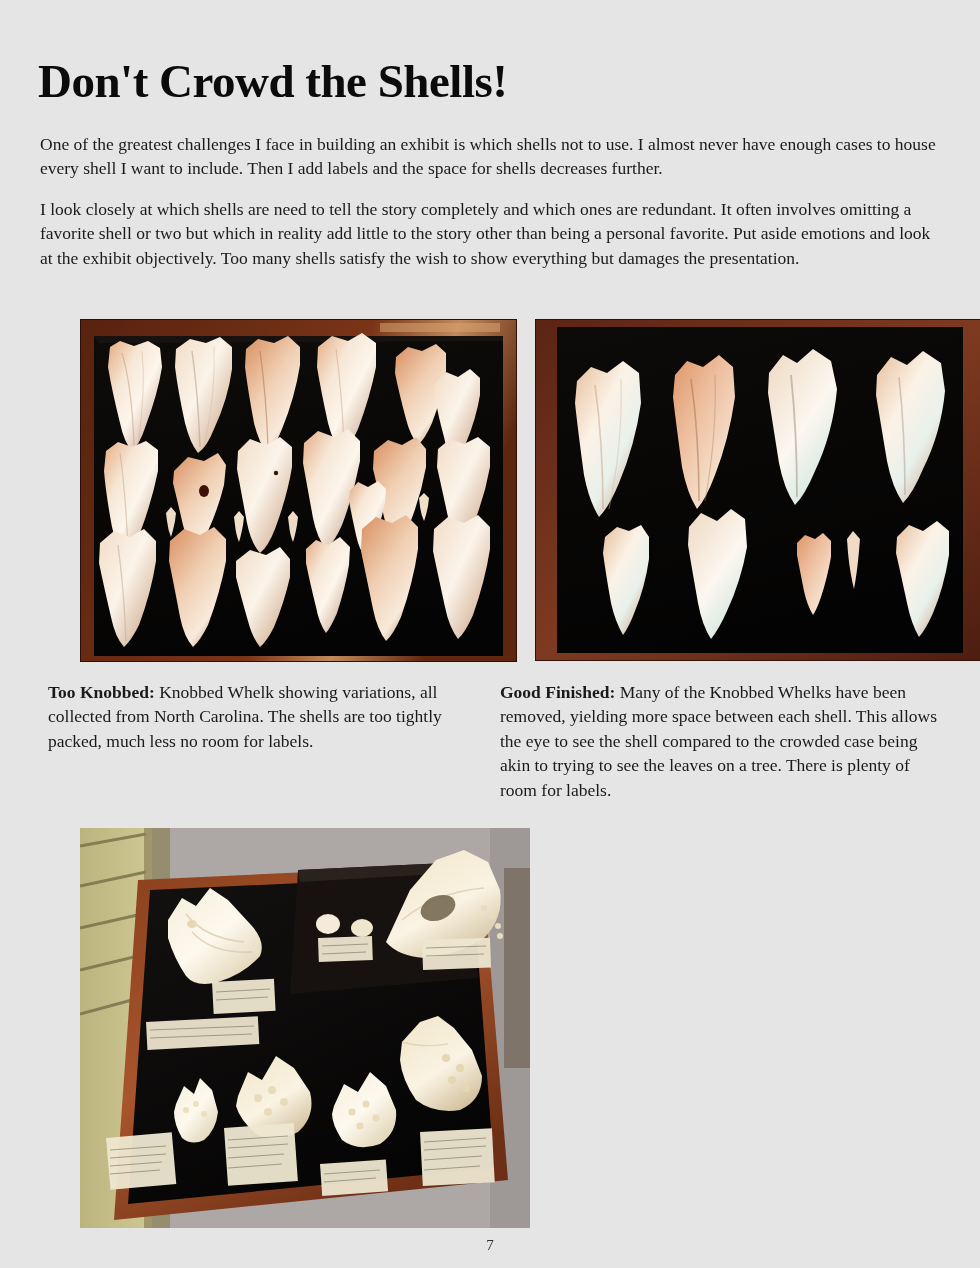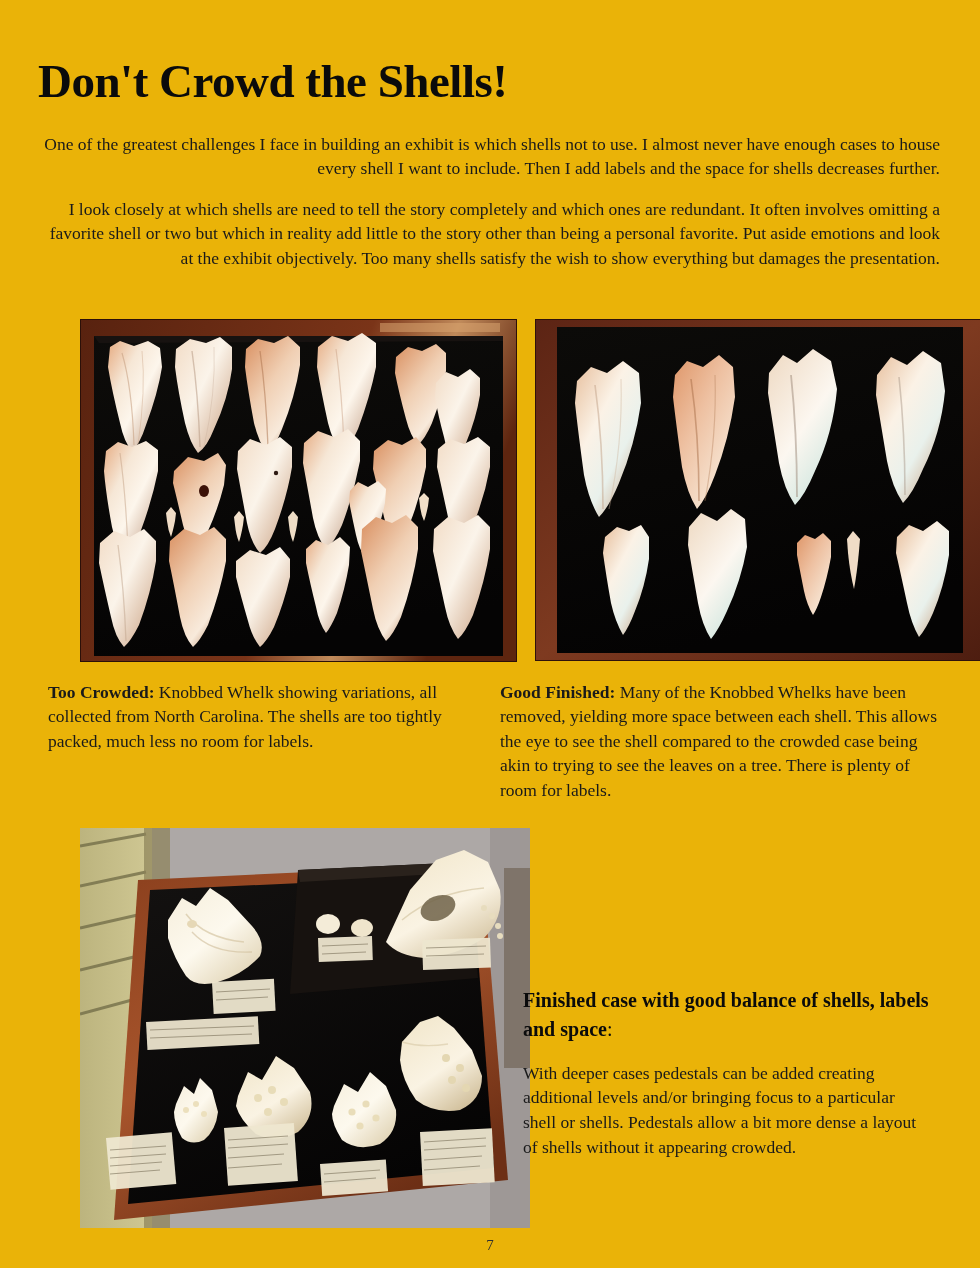--- a/index.html
+++ b/index.html
@@ -11,21 +11,21 @@
     width: 980px;
     height: 1268px;
     position: relative;
     font-family: "Liberation Serif", "DejaVu Serif", serif;
     color: #111111;
     overflow: hidden;
   }
   .page {
     position: absolute;
     inset: 0;
-    background: #eab308;
+    background: #e5e5e5;
   }
 
   
   .title {
     position: absolute;
     left: 38px;
     top: 26px;
     font-size: 47px;
     font-weight: bold;
     letter-spacing: -0.5px;
@@ -35,21 +35,21 @@
   }
 
   
   .intro {
     position: absolute;
     left: 40px;
     width: 900px;
     font-size: 17.5px;
     line-height: 1.42;
     color: #1a1a1a;
-    text-align: right;
+    text-align: left;
   }
   #intro-p1 { top: 114px; }
   #intro-p2 { top: 179px; }
 
   
   .photo {
     position: absolute;
     overflow: hidden;
     background: #000;
   }
@@ -452,27 +452,23 @@
           <line x1="136" y1="172" x2="188" y2="169"></line>
         <line x1="242" y1="118" x2="288" y2="116"></line>
           <line x1="242" y1="126" x2="286" y2="124"></line>
         <line x1="346" y1="120" x2="406" y2="118"></line>
           <line x1="346" y1="128" x2="404" y2="126"></line>
       </g>
     </svg>
   </figure>
 
   <p class="caption" id="caption-crowded">
-    <b>Too Crowded:</b><span> Knobbed Whelk showing variations, all collected from  North Carolina. The shells are too tightly packed, much less no room for labels.</span>
+    <b>Too Knobbed:</b><span> Knobbed Whelk showing variations, all collected from  North Carolina. The shells are too tightly packed, much less no room for labels.</span>
   </p>
 
   <p class="caption" id="caption-balanced">
     <b>Good Finished:</b><span> Many of the Knobbed Whelks have been removed, yielding more space between each shell. This allows the eye to see the shell compared to the crowded case being akin to trying to see the leaves on a tree. There is plenty of room for labels.</span>
   </p>
 
-  <p id="finished-heading">
-    <span>Finished case with good balance of shells, labels and space</span><span class="nb">:</span>
-  </p>
-  <p id="finished-body">With deeper cases pedestals can be added creating additional levels and/or bringing focus to a particular shell or shells. Pedestals allow a bit more dense a layout of shells without it appearing crowded.</p>
 
   <div id="page-number">7</div>
 
 </div>
 
 </body></html>

